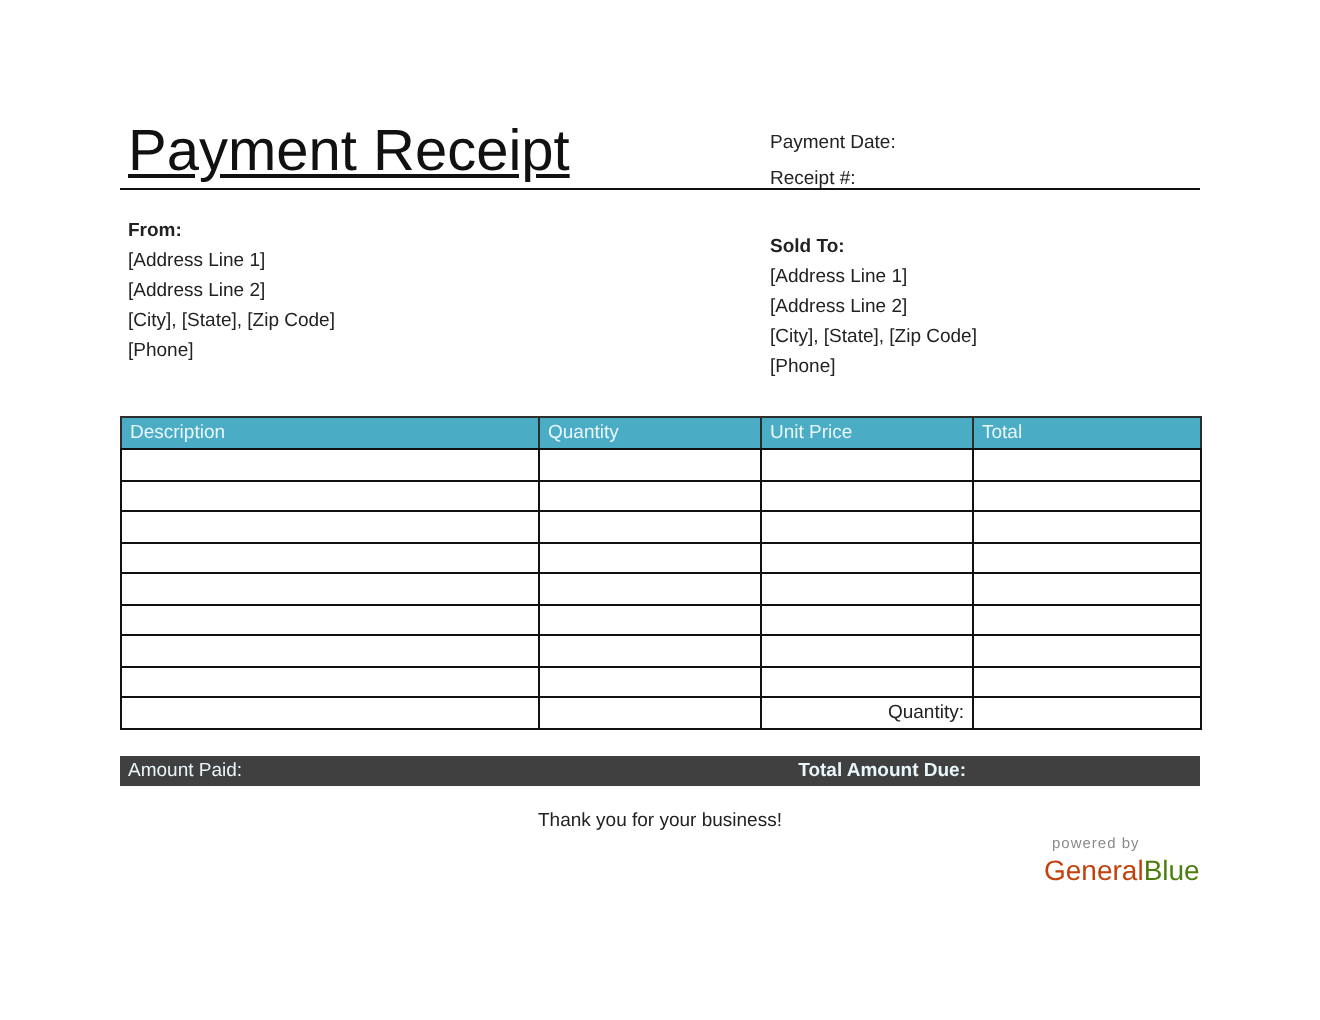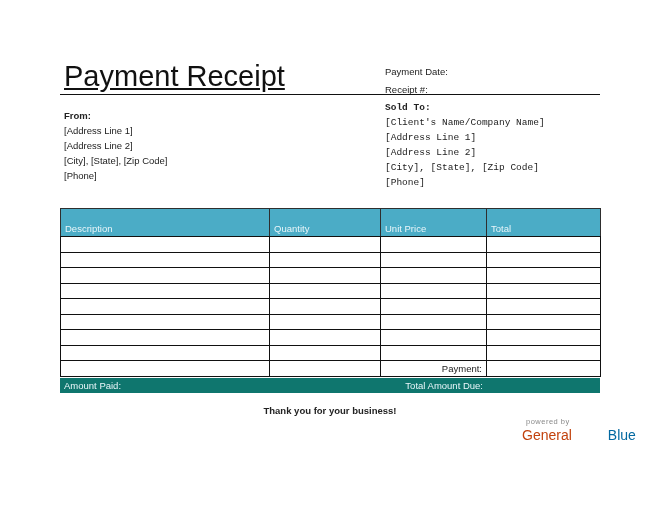--- a/index.html
+++ b/index.html
@@ -7,52 +7,51 @@
          font-family: "Liberation Sans", sans-serif; color: #1a1a1a; }
   .abs { position: absolute; }
   .title { left: 64px; top: 58px; font-size: 29px; line-height: 36px; color: #111; text-decoration: underline; }
   .rule { left: 60px; width: 540px; top: 94px; height: 0; border-top: 1.3px solid #111; }
   .meta { font-size: 9.5px; line-height: 12px; color: #222; }
   .addr { font-size: 9.5px; line-height: 15px; color: #222; }
   .addr .hd { font-weight: bold; }
   table.items { position: absolute; left: 60px; top: 208px; width: 540px;
                 border-collapse: collapse; table-layout: fixed; font-size: 9.5px; }
   table.items th { background: #4bacc6; color: #e9f6fa; font-weight: normal; text-align: left;
-                   height: 15px; padding: 12px 0 0 4px; border: 1px solid #2e2e2e; border-bottom: 1px solid #111; }
+                   height: 15px; padding: 0 0 0 4px; border: 1px solid #2e2e2e; border-bottom: 1px solid #111; }
   table.items td { height: 14.5px; padding: 0 4px; border: 1px solid #111; color: #222; }
   table.items td.r { text-align: right; }
-  .footer-bar { left: 60px; top: 378px; width: 540px; height: 15px; background: #0f766e;
+  .footer-bar { left: 60px; top: 378px; width: 540px; height: 15px; background: #404040;
                 color: #e9f6fa; font-size: 9.5px; line-height: 15px; }
   .footer-bar .l { position: absolute; left: 4px; }
-  .footer-bar .r { position: absolute; right: 117px; }
-  .thanks { left: 0; width: 660px; top: 405px; text-align: center; font-size: 9.5px; color: #222; font-weight: bold; }
+  .footer-bar .r { position: absolute; right: 117px; font-weight: bold; }
+  .thanks { left: 0; width: 660px; top: 405px; text-align: center; font-size: 9.5px; color: #222; }
   .powered { left: 526px; top: 417px; font-size: 7.5px; color: #8a8a8a; letter-spacing: 0.5px; }
   .brand { left: 522px; top: 426px; font-size: 14px; line-height: 18px; }
   .brand .g { color: #c2410c; margin-top: 16px; }
-  .brand .b { color: #0369a1; margin-left: 36px; }
+  .brand .b { color: #4d7c0f; }
 </style>
 </head>
 <body>
 
 <div class="abs title">Payment Receipt</div>
 <div class="abs meta" style="left:385px; top:66px;">Payment Date:</div>
 <div class="abs meta" style="left:385px; top:84px;">Receipt #:</div>
 <div class="abs rule"></div>
 
 <div class="abs addr" style="left:64px; top:108px;">
   <div class="hd">From:</div>
   <div>[Address Line 1]</div>
   <div>[Address Line 2]</div>
   <div>[City], [State], [Zip Code]</div>
   <div>[Phone]</div>
 </div>
 
-<div class="abs addr" style="left:385px; top:100px;font-family:Liberation Mono, monospace;">
+<div class="abs addr" style="left:385px; top:116px;">
   <div class="hd">Sold To:</div>
-  <div>[Client's Name/Company Name]</div>
   <div>[Address Line 1]</div>
   <div>[Address Line 2]</div>
   <div>[City], [State], [Zip Code]</div>
   <div>[Phone]</div>
 </div>
 
 <table class="items">
   <colgroup>
     <col style="width:209px">
       <col style="width:111px">
@@ -112,21 +111,21 @@
       </tr>
     <tr>
         <td></td>
         <td></td>
         <td></td>
         <td></td>
       </tr>
     <tr>
       <td></td>
       <td></td>
-      <td class="r">Payment:</td>
+      <td class="r">Quantity:</td>
       <td></td>
     </tr>
   </tbody>
 </table>
 
 <div class="abs footer-bar">
   <span class="l">Amount Paid:</span>
   <span class="r">Total Amount Due:</span>
 </div>
 

